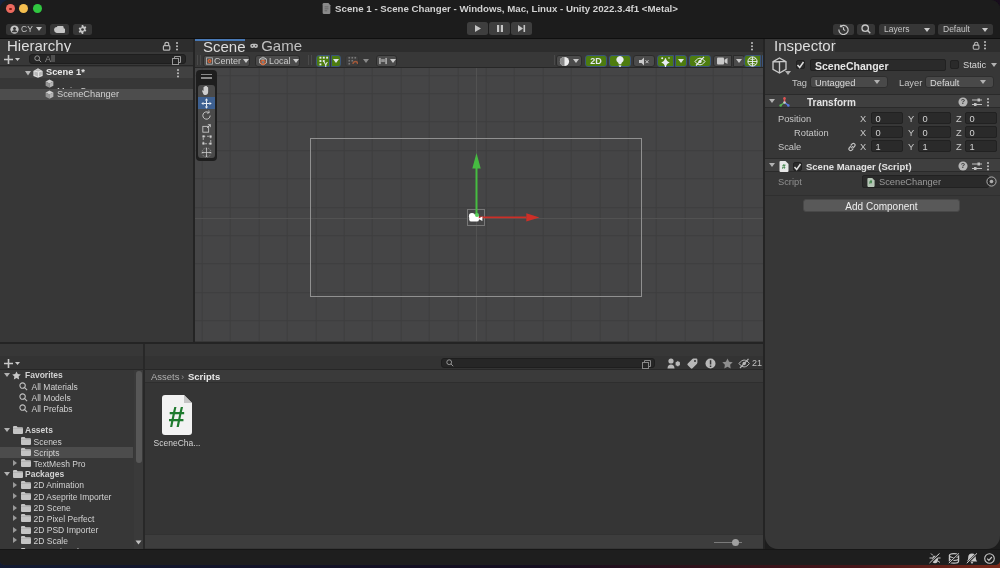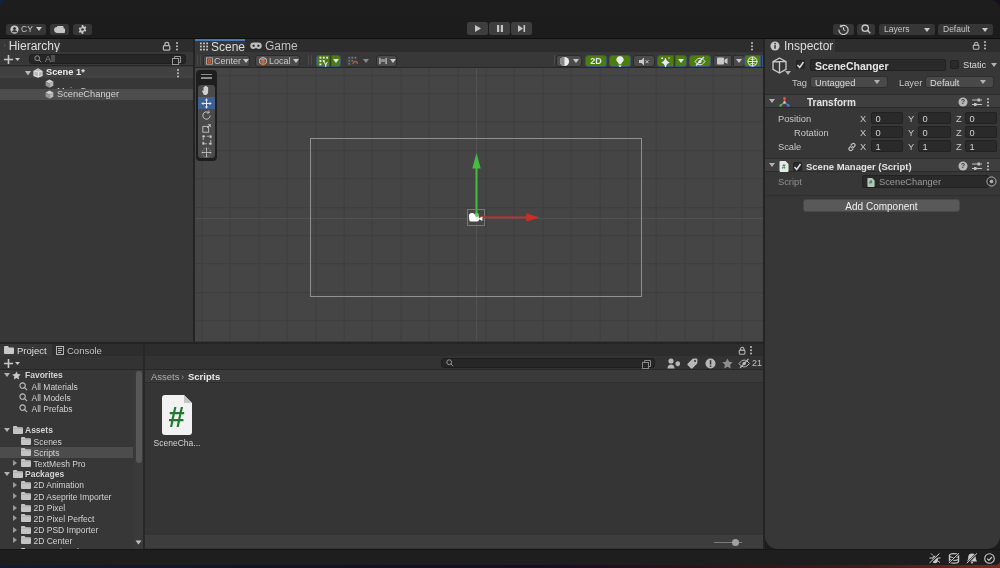--- a/index.html
+++ b/index.html
@@ -12,21 +12,21 @@
 
 #titlebar { position:absolute; left:0; top:0; width:1000px; height:17px; background:#1c1c1c; }
 .tl { position:absolute; top:4px; width:9px; height:9px; border-radius:50%; }
 #title { position:absolute; top:0; left:0; width:1000px; height:17px; display:flex; align-items:center; justify-content:center; font-size:9.7px; font-weight:bold; color:#d2d2d2; }
 
 #toolbar { position:absolute; left:0; top:17px; width:1000px; height:22px; background:#1c1c1c; border-bottom:1px solid #0f0f0f; }
 .tbtn { position:absolute; top:7px; height:10.5px; background:#363636; border-radius:2.5px; color:#c5c5c5; font-size:8.5px; display:flex; align-items:center; justify-content:center; }
 .pbtn { top:5px !important; height:13px !important; }
 
 .tabbar { position:absolute; background:#2d2d2d; }
-.tab { position:absolute; top:0; height:100%; background:#373737; color:#dedede; font-size:12px; display:flex; align-items:center; }
+.tab { position:absolute; top:0; height:100%; background:#373737; color:#dedede; font-size:15px; display:flex; align-items:center; }
 .tab.inactive { background:transparent; color:#c0c0c0; }
 .panelrow { position:absolute; background:#383838; border-bottom:1px solid #272727; }
 .srch { position:absolute; background:#262626; border:1px solid #1e1e1e; border-radius:3px; color:#8a8a8a; font-size:9px; }
 .vdots { width:2px; height:2px; border-radius:50%; background:#c0c0c0; box-shadow:0 3.2px 0 #c0c0c0, 0 6.4px 0 #c0c0c0; }
 
 #hier { position:absolute; left:0; top:39px; width:193px; height:303px; background:#373737; }
 .hrow { position:absolute; left:0; width:193px; height:11px; color:#d2d2d2; font-size:9.3px; display:flex; align-items:center; }
 
 #scenewrap { position:absolute; left:195px; top:39px; width:568px; height:303px; background:#383838; }
 #scanvas { position:absolute; left:0px; top:29px; width:568px; height:273px; background:#454546; overflow:hidden; }
@@ -69,20 +69,30 @@
       </symbol>
 <symbol id="mag" viewBox="0 0 10 10">
         <circle cx="4" cy="4" r="3" fill="none" stroke="#9a9a9a" stroke-width="1.2"></circle>
         <path d="M6.3 6.3L9 9" stroke="#9a9a9a" stroke-width="1.2"></path>
       </symbol>
 </defs>
   </svg>
 <div id="desk"></div>
 <div id="win">
 
+  <div id="titlebar">
+    <div class="tl" style="left:5.5px; background:#ec6a5e;"></div>
+    <div class="tl" style="left:19px; background:#f5bf4f;"></div>
+    <div class="tl" style="left:32.5px; background:#30c740;"></div>
+    <div style="position:absolute; left:9px; top:7.5px; width:2.5px; height:2.5px; border-radius:50%; background:#861b10;"></div>
+    <div id="title"><svg width="9" height="11" viewBox="0 0 14 17" style="margin-right:4px;">
+          <path d="M1 2a2 2 0 0 1 2-2h7l3 3.5V15a2 2 0 0 1-2 2H3a2 2 0 0 1-2-2z" fill="#8a8a8a"></path>
+          <path d="M4 6h6M4 9h6M4 12h4" stroke="#555" stroke-width="1"></path>
+        </svg>Scene 1 - Scene Changer - Windows, Mac, Linux - Unity 2022.3.4f1 &lt;Metal&gt;</div>
+  </div>
 
   <div id="toolbar">
     <div class="tbtn" style="left:6px; width:40px;"><svg width="9" height="9" viewBox="0 0 12 12" style="margin-right:2px;">
           <circle cx="6" cy="6" r="5.5" fill="#c5c5c5"></circle>
           <circle cx="6" cy="4.8" r="2" fill="#383838"></circle>
           <path d="M2.2 9.8c.6-2 2-3.1 3.8-3.1s3.2 1.1 3.8 3.1" fill="#383838"></path>
         </svg>CY <span class="cdn" style="margin-left:3px;"></span></div>
     <div class="tbtn" style="left:50px; width:19px;">
         <svg width="11" height="7" viewBox="0 0 12 8">
           <path fill="#c5c5c5" d="M3.5 8a3.5 3.5 0 0 1-.4-7A4 4 0 0 1 10.8 2.7 2.7 2.7 0 0 1 9.3 8z"></path>
@@ -388,34 +398,20 @@
             <circle cx="12" cy="12" r="10" stroke-dasharray="3 2.5"></circle>
             <path d="M12 2v20M2 12h20" stroke-width="1.6"></path>
             <path d="M12 2l2 3h-4zM12 22l-2-3h4zM2 12l3-2v4zM22 12l-3 2v-4z" fill="#cfcfcf" stroke="none"></path>
           </g>
         </svg>
 
     </div>
   </div>
 
   <div id="proj">
-    <div class="tabbar" style="left:0; top:0; width:763px; height:12px;">
-      <div class="tab" style="left:0; width:52px; padding-left:4px; font-size:9.5px;"><svg class="ico" width="10" height="8" viewBox="0 0 10 8" style="margin-right:3px;">
-            <path fill="#c8c8c8" d="M0 1a1 1 0 0 1 1-1h3l1 1.4h4a1 1 0 0 1 1 1V7a1 1 0 0 1-1 1H1a1 1 0 0 1-1-1z"></path>
-          </svg>Project</div>
-      <div class="tab inactive" style="left:56px; width:56px; font-size:9.5px;"><svg class="ico" width="8" height="9" viewBox="0 0 8 9" style="margin-right:3px;">
-            <rect x="0.5" y="0.5" width="7" height="8" fill="none" stroke="#b5b5b5"></rect>
-            <path d="M2 2.5h4M2 4.5h4M2 6.5h3" stroke="#b5b5b5"></path>
-          </svg>Console</div>
-      <svg class="ico" width="8" height="9" viewBox="0 0 9 10" style="position:absolute; left:738px; top:1.5px;">
-          <rect x="1.4" y="4.6" width="6.4" height="4.6" rx="1" fill="none" stroke="#b8b8b8" stroke-width="1.2"></rect>
-          <path d="M2.9 4.6V3.3a1.9 1.9 0 0 1 3.8 0v1.3" fill="none" stroke="#b8b8b8" stroke-width="1.2"></path>
-        </svg>
-      <div class="vdots" style="position:absolute; left:750px; top:2px;"></div>
-    </div>
     <div class="panelrow" style="left:0; top:12px; width:763px; height:14px; background:#333333;">
       <svg class="ico" width="16" height="9" viewBox="0 0 16 9" style="position:absolute; left:4px; top:2.5px;">
           <path d="M4.5 0v9M0 4.5h9" stroke="#c8c8c8" stroke-width="1.6"></path>
           <path d="M11 3h5l-2.5 3z" fill="#c8c8c8"></path>
         </svg>
       <div class="srch" style="left:441px; top:2px; width:214px; height:10px; display:flex; align-items:center; padding-left:4px;">
           <svg width="8" height="8" viewBox="0 0 10 10">
             <use href="#mag"></use>
           </svg>
         <svg class="ico" width="9" height="9" viewBox="0 0 9 9" style="position:absolute; right:3px; top:1px;">
@@ -522,42 +518,42 @@
           <svg class="fico fold" style="left:21px;">
             <use href="#folder"></use>
           </svg>
           <span style="position:absolute; left:33.5px;">2D Aseprite Importer</span>
         </div>
       <div class="prow" style="top:132.9px;">
           <span class="tri rt" style="left:12.5px;"></span>
           <svg class="fico fold" style="left:21px;">
             <use href="#folder"></use>
           </svg>
-          <span style="position:absolute; left:33.5px;">2D Pixel</span>
+          <span style="position:absolute; left:33.5px;">2D Scene</span>
         </div>
       <div class="prow" style="top:143.4px;">
           <span class="tri rt" style="left:12.5px;"></span>
           <svg class="fico fold" style="left:21px;">
             <use href="#folder"></use>
           </svg>
           <span style="position:absolute; left:33.5px;">2D Pixel Perfect</span>
         </div>
       <div class="prow" style="top:154.7px;">
           <span class="tri rt" style="left:12.5px;"></span>
           <svg class="fico fold" style="left:21px;">
             <use href="#folder"></use>
           </svg>
           <span style="position:absolute; left:33.5px;">2D PSD Importer</span>
         </div>
       <div class="prow" style="top:165.6px;">
           <span class="tri rt" style="left:12.5px;"></span>
           <svg class="fico fold" style="left:21px;">
             <use href="#folder"></use>
           </svg>
-          <span style="position:absolute; left:33.5px;">2D Center</span>
+          <span style="position:absolute; left:33.5px;">2D Scale</span>
         </div>
       <div class="prow" style="top:176.9px;">
           <span class="tri rt" style="left:12.5px;"></span>
           <svg class="fico fold" style="left:21px;">
             <use href="#folder"></use>
           </svg>
           <span style="position:absolute; left:33.5px;">2D Sprite Sh</span>
         </div>
     </div>
 

